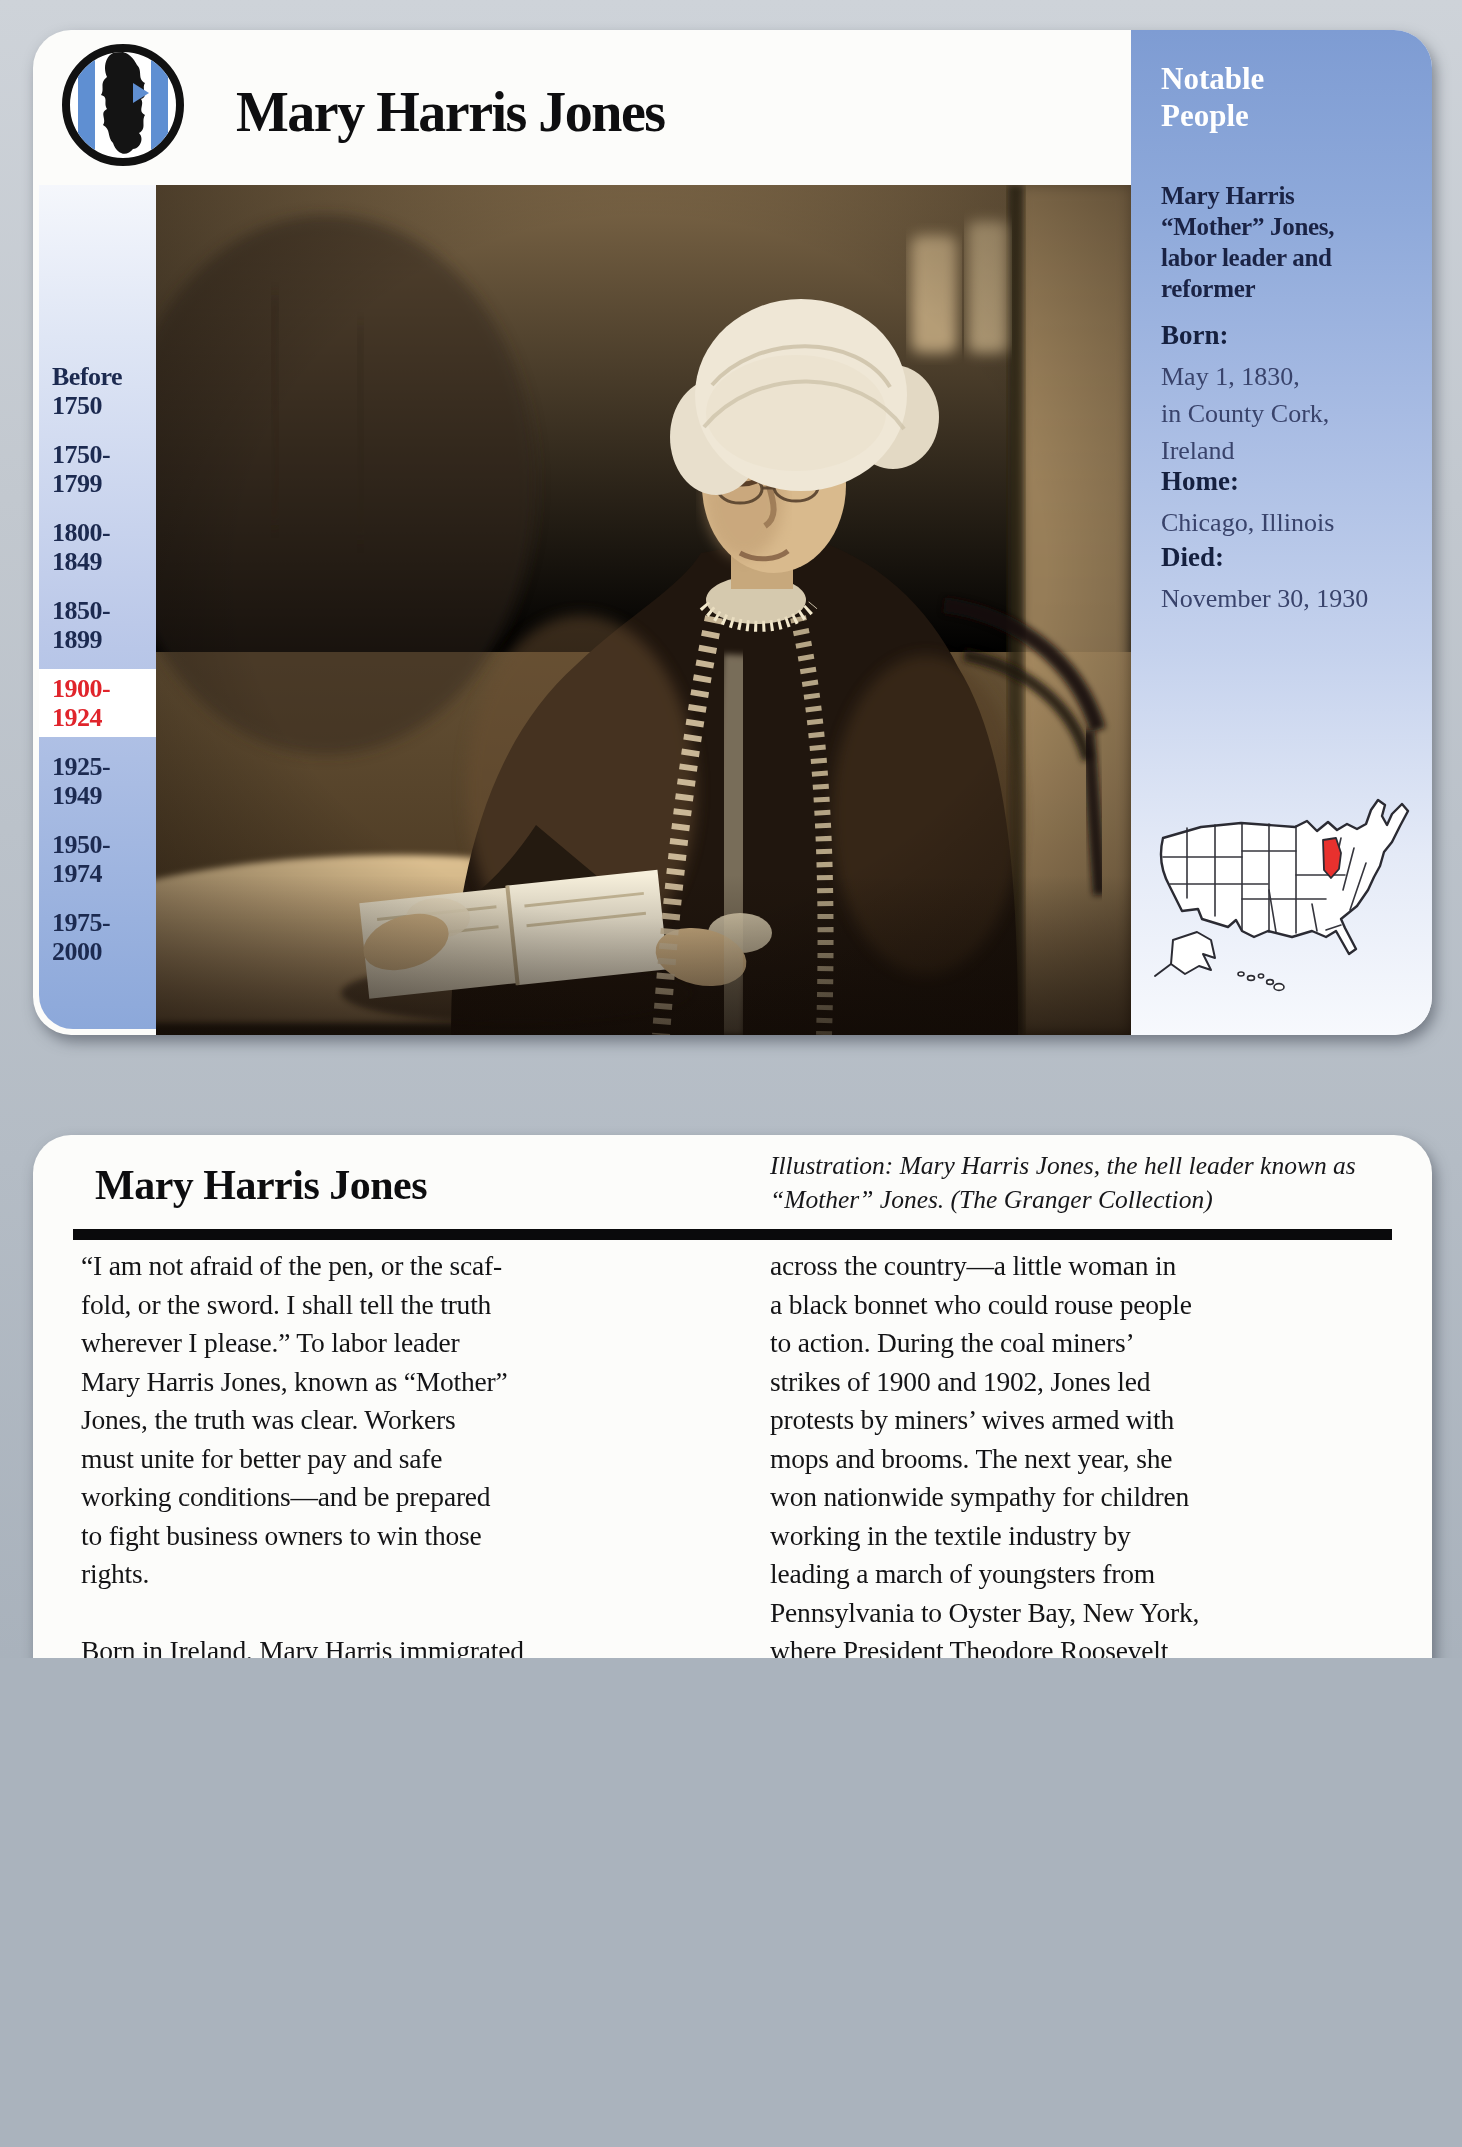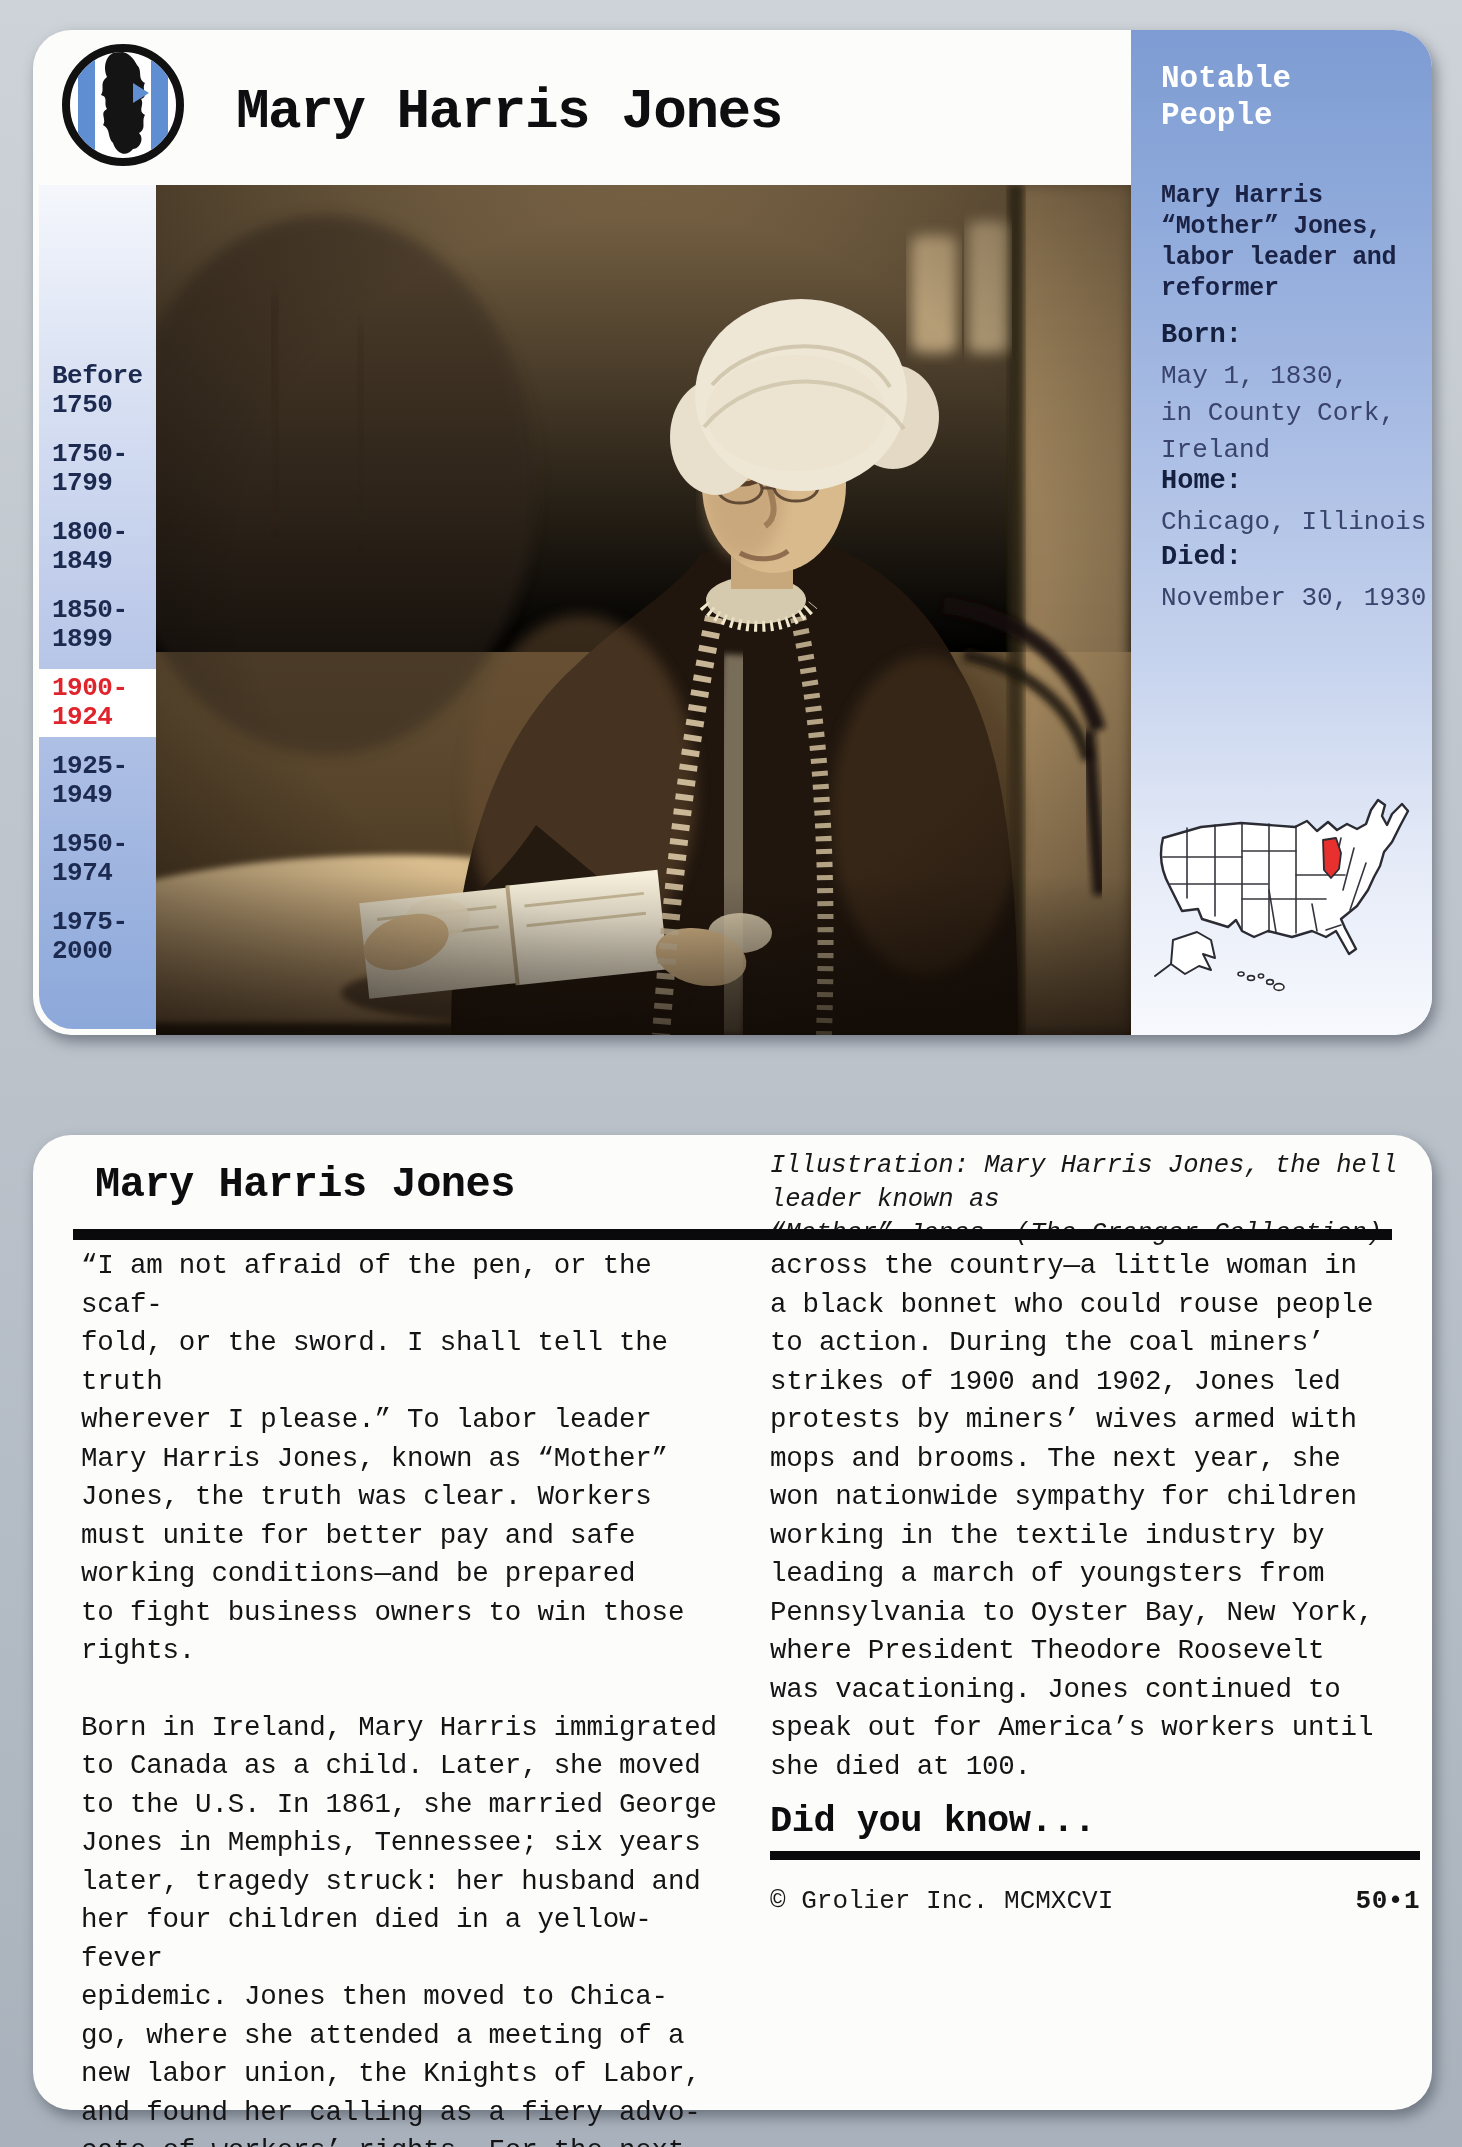--- a/index.html
+++ b/index.html
@@ -1,18 +1,18 @@
 <!DOCTYPE html>
 <html><head>
 <meta charset="utf-8">
 <style>
   html,body{margin:0;padding:0;background:#aab3bd;}
-  .page{position:relative;width:1462px;height:2147px;overflow:hidden;
+  .page{position:relative;width:1462px;height:1658px;overflow:hidden;
         background:linear-gradient(180deg,#ced3d9 0%,#c2c8cf 30%,#b4bcc5 70%,#a9b2bc 100%);
-        font-family:Liberation Mono, monospace;}
+        font-family:Liberation Serif, serif;}
   .card{position:absolute;left:33px;width:1399px;background:#fcfcfa;border-radius:38px;
         box-shadow:4px 7px 14px rgba(52,58,70,.5);}
   .card-top{top:30px;height:1005px;}
   .card-bottom{top:1135px;height:975px;}
 
   
   .logo{position:absolute;left:28px;top:13px;width:124px;height:124px;}
   .top-title{position:absolute;left:203px;top:50px;margin:0;font-size:56px;font-weight:bold;
              letter-spacing:-1.5px;color:#0e0e10;white-space:nowrap;}
   .timeline{position:absolute;left:6px;top:155px;bottom:6px;width:117px;box-sizing:border-box;

